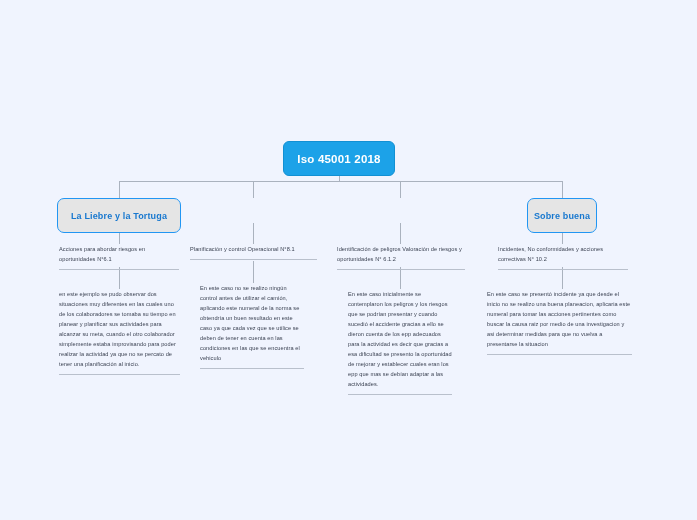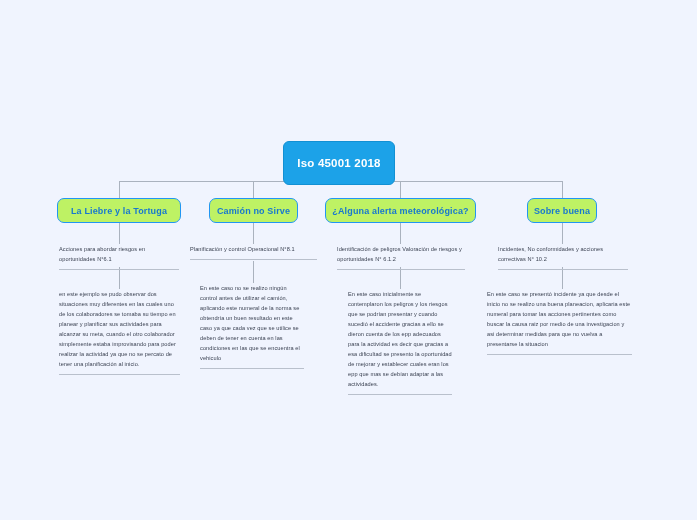--- a/index.html
+++ b/index.html
@@ -29,42 +29,42 @@
   }
   .conn-v { width: 1px; }
   .conn-h { height: 1px; }
 
   
   #root-node {
     position: absolute;
     left: 283px;
     top: 141px;
     width: 112px;
-    height: 44px;
+    height: 35px;
     background: #1ca2e8;
     border: 1px solid #1290d3;
     border-radius: 6px;
     box-sizing: border-box;
     display: flex;
     align-items: center;
     justify-content: center;
   }
   #root-node .root-label {
     color: #ffffff;
     font-size: 11.5px;
     font-weight: bold;
     letter-spacing: 0.2px;
     white-space: nowrap;
   }
 
   
   .branch-node {
     position: absolute;
-    height: 25px;
-    background: #bef264;
+    height: 35px;
+    background: #e5e5e5;
     border: 1.4px solid #2196f3;
     border-radius: 7px;
     box-sizing: border-box;
     display: flex;
     align-items: center;
     justify-content: center;
     top: 198px;
   }
   .branch-node .branch-label {
     color: #1878cf;
@@ -148,35 +148,29 @@
   </div>
   <div class="sub-block" style="left:59px; top:245px; width:120px;">
     <span class="sub-text">Acciones para abordar riesgos en oportunidades N°6.1</span>
     <span class="rule"></span>
   </div>
   <div class="leaf-block" style="left:59px; top:290px; width:121px;">
     <span class="leaf-text">en este ejemplo se pudo observar dos situaciones muy diferentes en las cuales uno de los colaboradores se tomaba su tiempo en planear y planificar sus actividades para alcanzar su meta, cuando el otro colaborador simplemente estaba improvisando para poder realizar la actividad ya que no se percato de tener una planificación al inicio.</span>
     <span class="rule"></span>
   </div>
 
-  <div class="branch-node" style="left:209px; width:89px;">
-    <span class="branch-label">Camión no Sirve</span>
-  </div>
   <div class="sub-block" style="left:190px; top:245px; width:127px;">
     <span class="sub-text">Planificación y control Operacional N°8.1</span>
     <span class="rule"></span>
   </div>
   <div class="leaf-block" style="left:200px; top:284px; width:104px;">
     <span class="leaf-text">En este caso no se realizo ningún control antes de utilizar el camión, aplicando este numeral de la norma se obtendría un buen resultado en este caso ya que cada vez que se utilice se deben de tener en cuenta en las condiciones en las que se encuentra el vehiculo</span>
     <span class="rule"></span>
   </div>
 
-  <div class="branch-node" style="left:325px; width:151px;">
-    <span class="branch-label">¿Alguna alerta meteorológica?</span>
-  </div>
   <div class="sub-block" style="left:337px; top:245px; width:128px;">
     <span class="sub-text">Identificación de peligros Valoración de riesgos y oportunidades  N° 6.1.2</span>
     <span class="rule"></span>
   </div>
   <div class="leaf-block" style="left:348px; top:290px; width:104px;">
     <span class="leaf-text">En este caso inicialmente se contemplaron los peligros y los riesgos que se podrían presentar y cuando sucedió el accidente gracias a ello se dieron cuenta de los epp adecuados para la actividad es decir que gracias a esa dificultad se presento la oportunidad de mejorar y establecer cuales eran los epp que mas se debían adaptar a las actividades.</span>
     <span class="rule"></span>
   </div>
 
   <div class="branch-node" style="left:527px; width:70px;">

